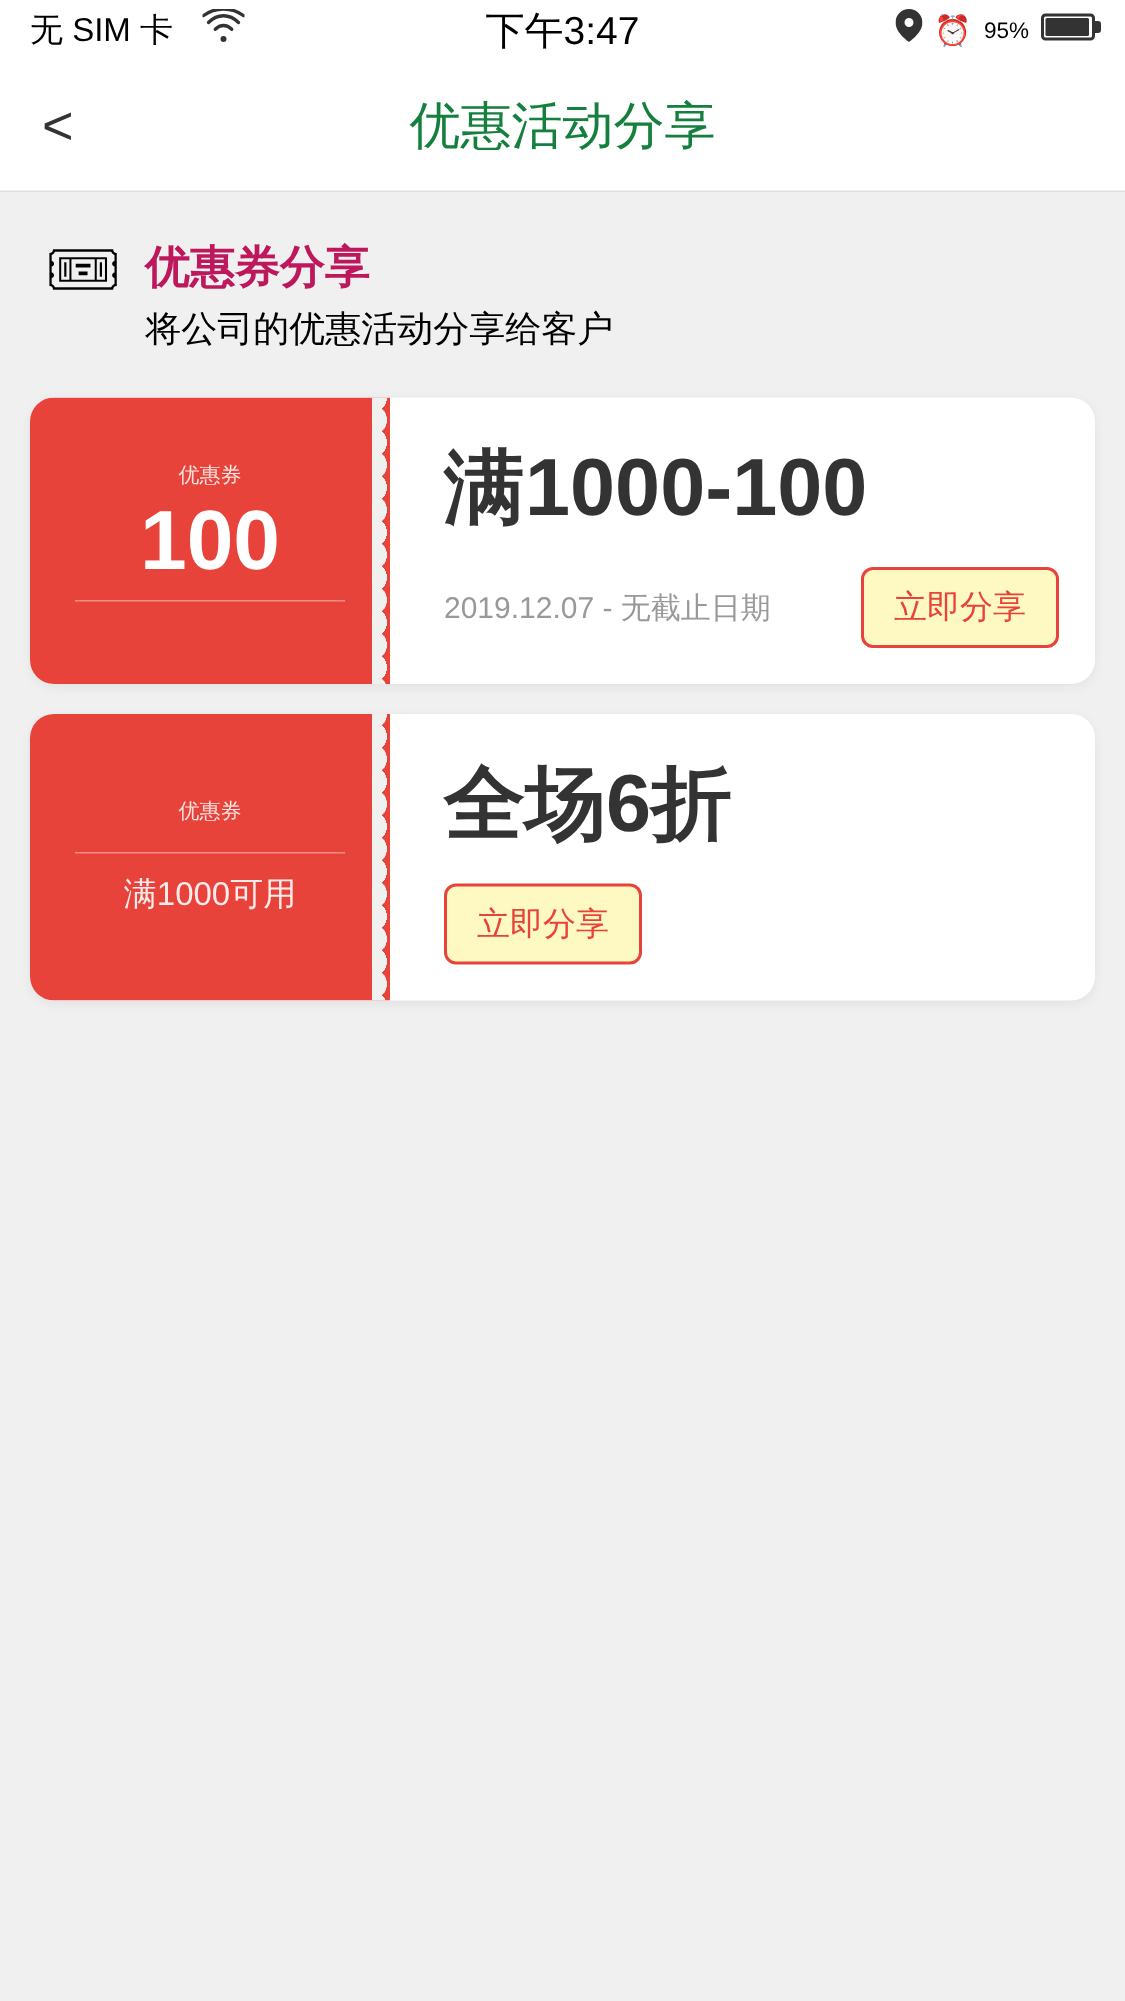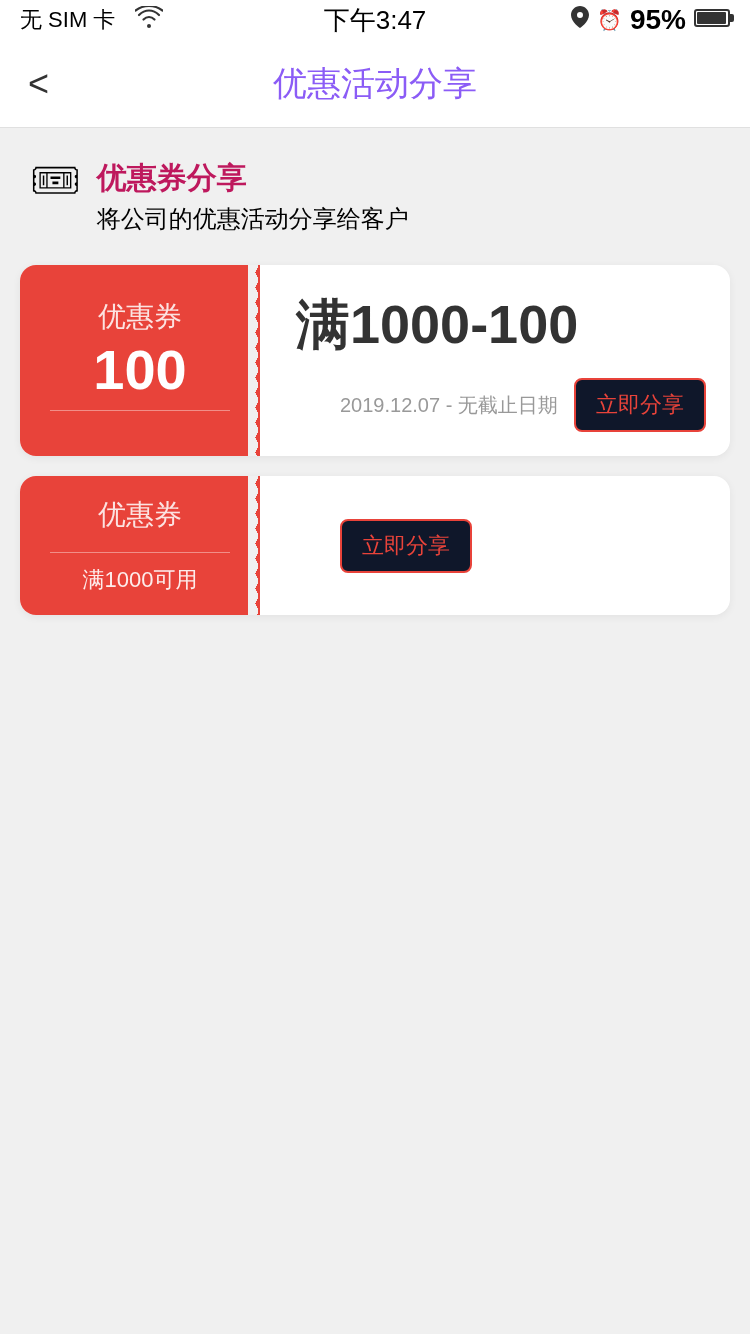--- a/index.html
+++ b/index.html
@@ -86,21 +86,21 @@
     .nav-back {
       position: absolute;
       left: 28px;
       font-size: 36px;
       color: #333;
       cursor: pointer;
     }
     .nav-title {
       font-size: 34px;
       font-weight: 500;
-      color: #8b5cf6;
+      color: #15803d;
     }
 
     
     .section-header {
       background: #f0f0f0;
       padding: 30px 30px 20px 30px;
       display: flex;
       align-items: flex-start;
       gap: 16px;
     }
@@ -163,21 +163,21 @@
       width: 24px;
       background: radial-gradient(circle at 0 50%, #f0f0f0 10px, transparent 10px),
                   radial-gradient(circle at 0 50%, #f0f0f0 10px, transparent 10px);
       background-size: 24px 30px;
       background-position: 0 0, 0 15px;
       background-repeat: repeat-y;
       z-index: 1;
     }
 
     .coupon-label {
-      font-size: 28px;
+      font-size: 14px;
       color: rgba(255,255,255,0.85);
       margin-bottom: 6px;
     }
     .coupon-amount {
       font-size: 56px;
       font-weight: 700;
       color: #fff;
       line-height: 1;
     }
     .coupon-divider {
@@ -204,34 +204,33 @@
     .coupon-name {
       font-size: 54px;
       font-weight: 600;
       color: #333;
     }
     .coupon-meta {
       display: flex;
       align-items: center;
       justify-content: space-between;
       gap: 10px;
-      margin-left: 44px;
     }
     .coupon-date {
       font-size: 20px;
       color: #999;
       flex-shrink: 1;
     }
     .share-btn {
       padding: 10px 20px;
       border: 2px solid #e8433a;
       border-radius: 8px;
       font-size: 22px;
       color: #e8433a;
-      background: #0f172a;
+      background: #fef9c3;
       white-space: nowrap;
       cursor: pointer;
       flex-shrink: 0;
     }
 
     
     .main-bg {
       background: #f0f0f0;
       min-height: 600px;
     }
@@ -252,21 +251,21 @@
     </span>
   </div>
   <div class="status-center">下午3:47</div>
   <div class="status-right">
     <span>
       <svg width="18" height="22" viewBox="0 0 18 22" fill="#333">
         <path d="M9 0C4 0 0 4 0 9c0 7 9 13 9 13s9-6 9-13C18 4 14 0 9 0zm0 12a3 3 0 1 1 0-6 3 3 0 0 1 0 6z"></path>
       </svg>
     </span>
     <span style="font-size:20px;">⏰</span>
-    <span style="font-size:28px;font-weight:700;">95%</span>
+    <span style="font-size:15px;font-weight:400;">95%</span>
     <span>
       <div class="battery-bar"><div class="battery-fill"></div></div>
     </span>
   </div>
 </div>
 
 <div class="nav-bar">
   <span class="nav-back">&lt;</span>
   <span class="nav-title">优惠活动分享</span>
 </div>
@@ -296,20 +295,21 @@
     </div>
   </div>
 
   <div class="coupon-card">
     <div class="coupon-left">
       <div class="coupon-label">优惠券</div>
       <div class="coupon-divider"></div>
       <div class="coupon-condition">满1000可用</div>
     </div>
     <div class="coupon-right">
+      <div class="coupon-name">全场6折</div>
       <div class="coupon-meta">
         <button class="share-btn">立即分享</button>
       </div>
     </div>
   </div>
 
 </div>
 
 <div class="main-bg"></div>
 

